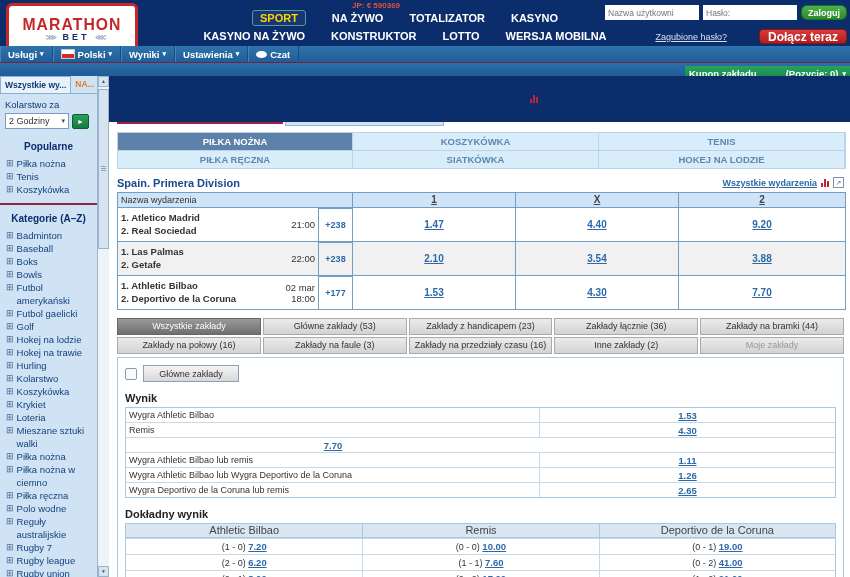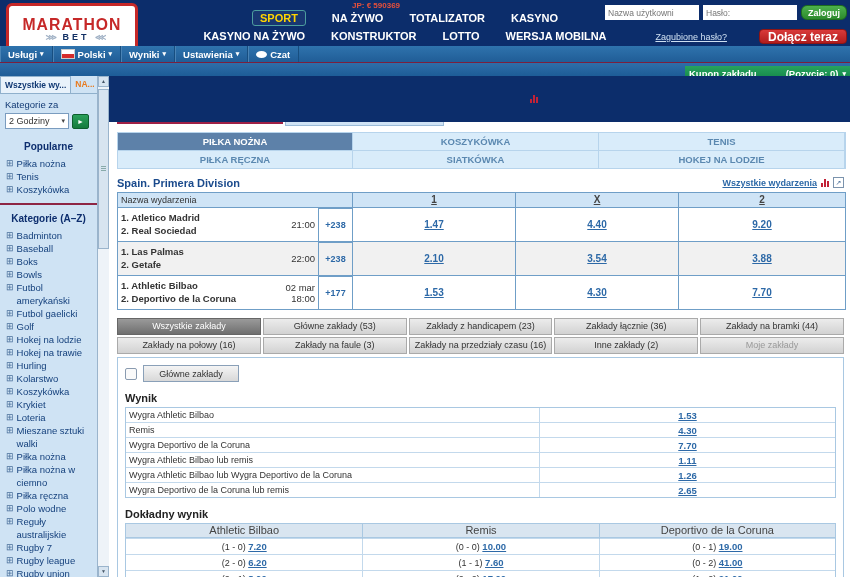--- a/index.html
+++ b/index.html
@@ -222,21 +222,21 @@
   </div>
   <div class="redline"></div>
   <div class="datebar"><span>01.03.16, 11:28 (GMT+1</span></div>
 
   <aside class="sidebar">
     <div class="side-tabs">
       <div class="side-tab active">Wszystkie wy...</div>
       <div class="side-tab live">NA...</div>
     </div>
     <div class="events-for">
-      <div class="lbl">Kategorie za</div>
+      <div class="lbl">Kolarstwo za</div>
       <div class="ef-row">
         <div class="select">
             <span>2 Godziny</span>
             <span class="caret2">▾</span>
           </div>
         <button class="go">►</button>
       </div>
     </div>
     <div class="side-title">Popularne</div>
     <div class="side-item">
@@ -524,21 +524,20 @@
       <div class="w-table">
         <div class="w-row">
             <div class="lb">Wygra Athletic Bilbao</div>
             <div class="od"><a class="odd-lk">1.53</a></div>
           </div>
         <div class="w-row">
             <div class="lb">Remis</div>
             <div class="od"><a class="odd-lk">4.30</a></div>
           </div>
         <div class="w-row">
-            <div class="lb">Wygra Deportivo de la Coruna</div>
             <div class="od"><a class="odd-lk">7.70</a></div>
           </div>
         <div class="w-row">
             <div class="lb">Wygra Athletic Bilbao lub remis</div>
             <div class="od"><a class="odd-lk">1.11</a></div>
           </div>
         <div class="w-row">
             <div class="lb">Wygra Athletic Bilbao lub Wygra Deportivo de la Coruna</div>
             <div class="od"><a class="odd-lk">1.26</a></div>
           </div>

